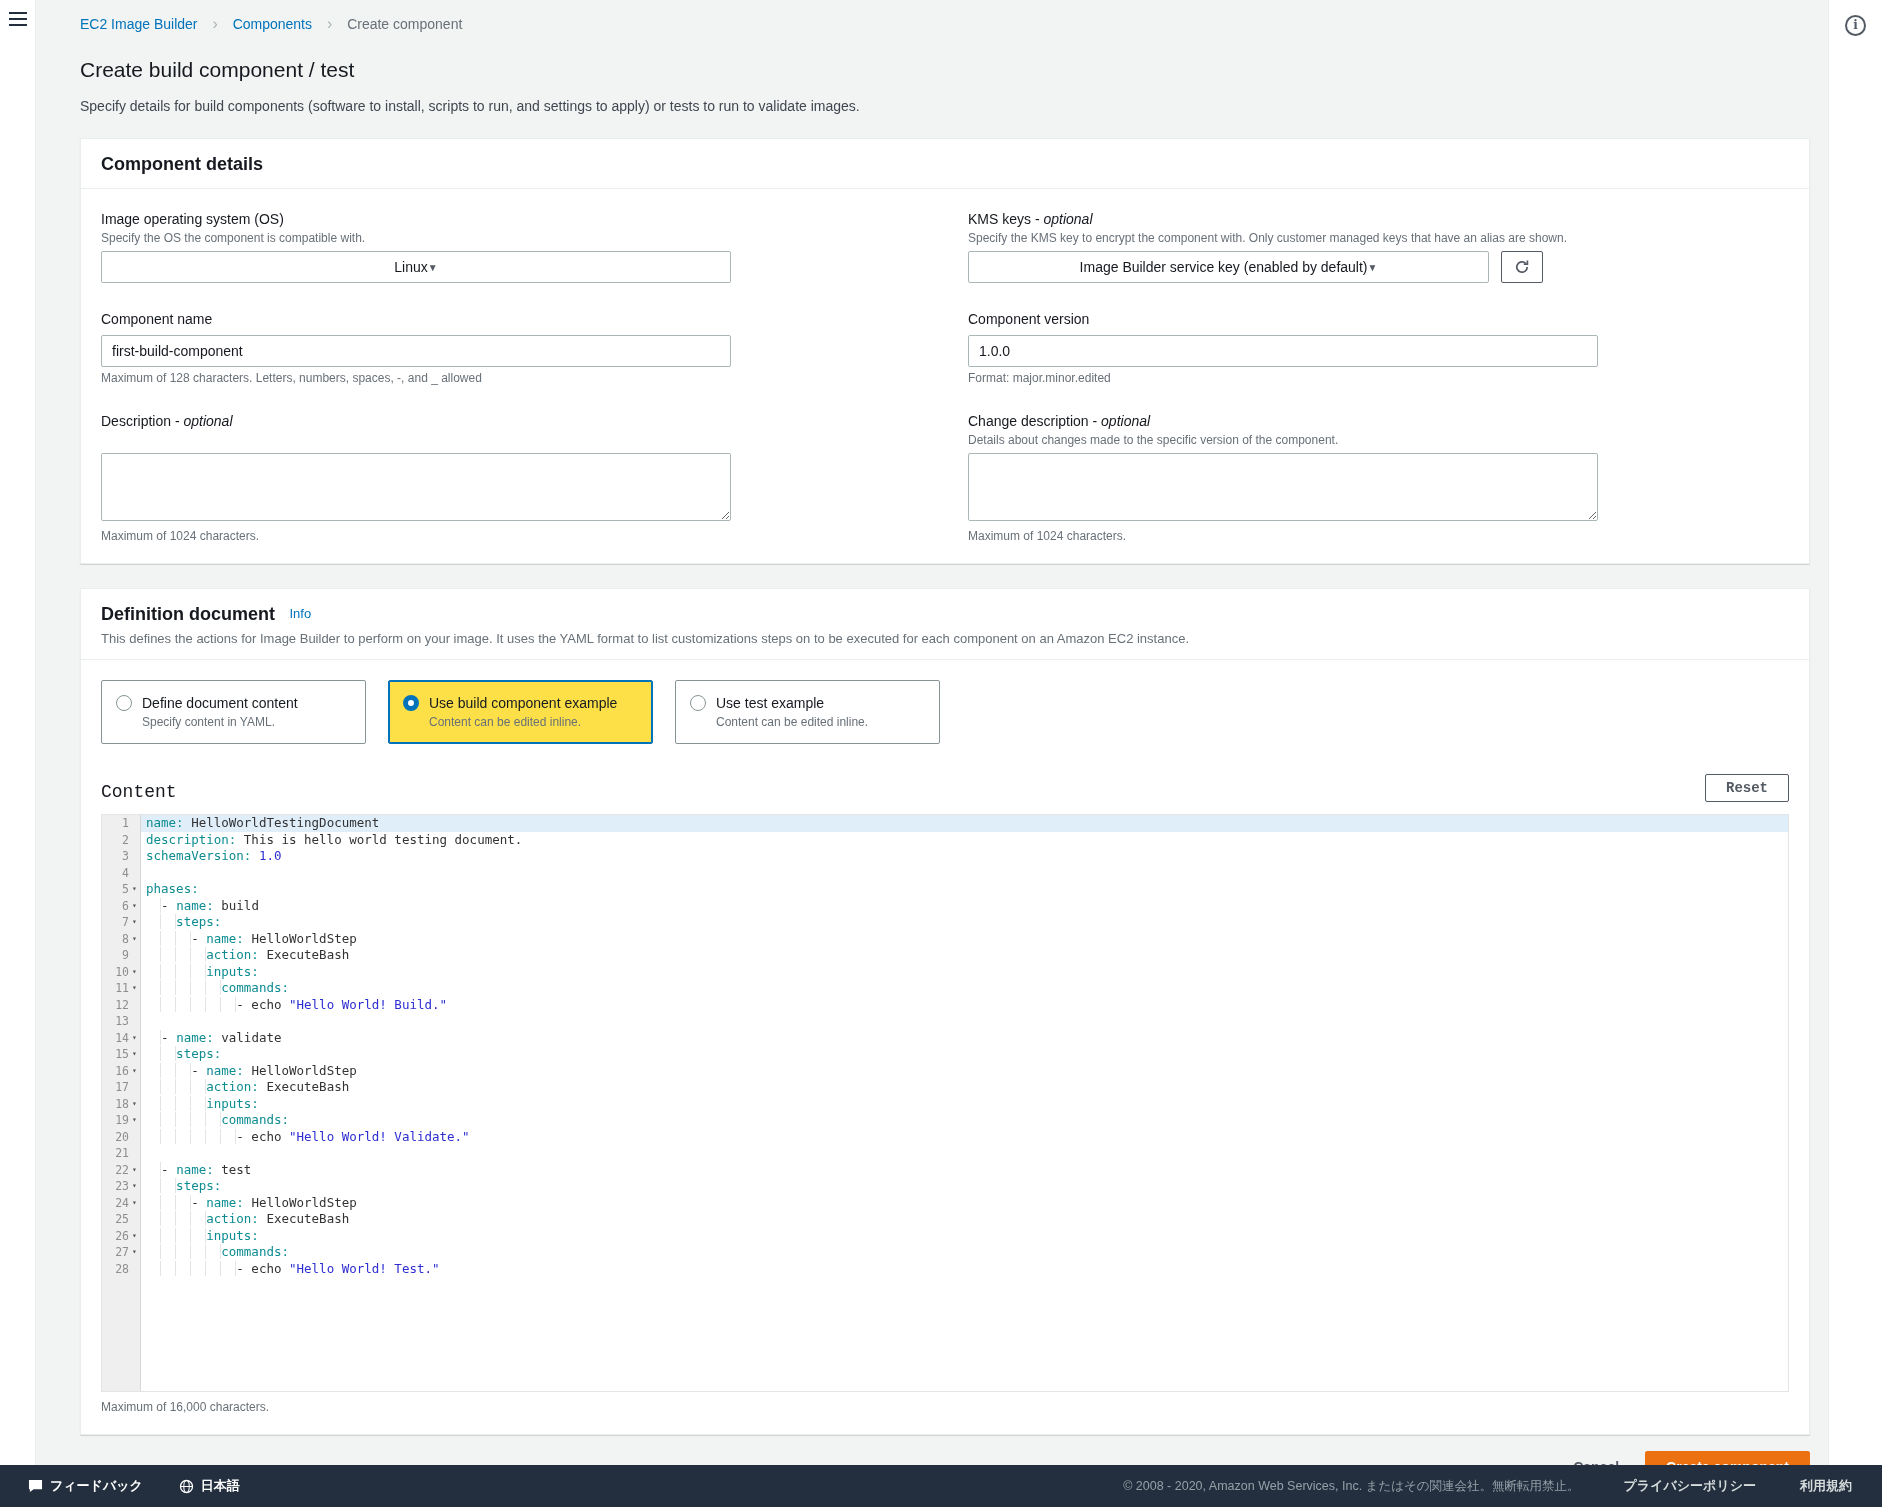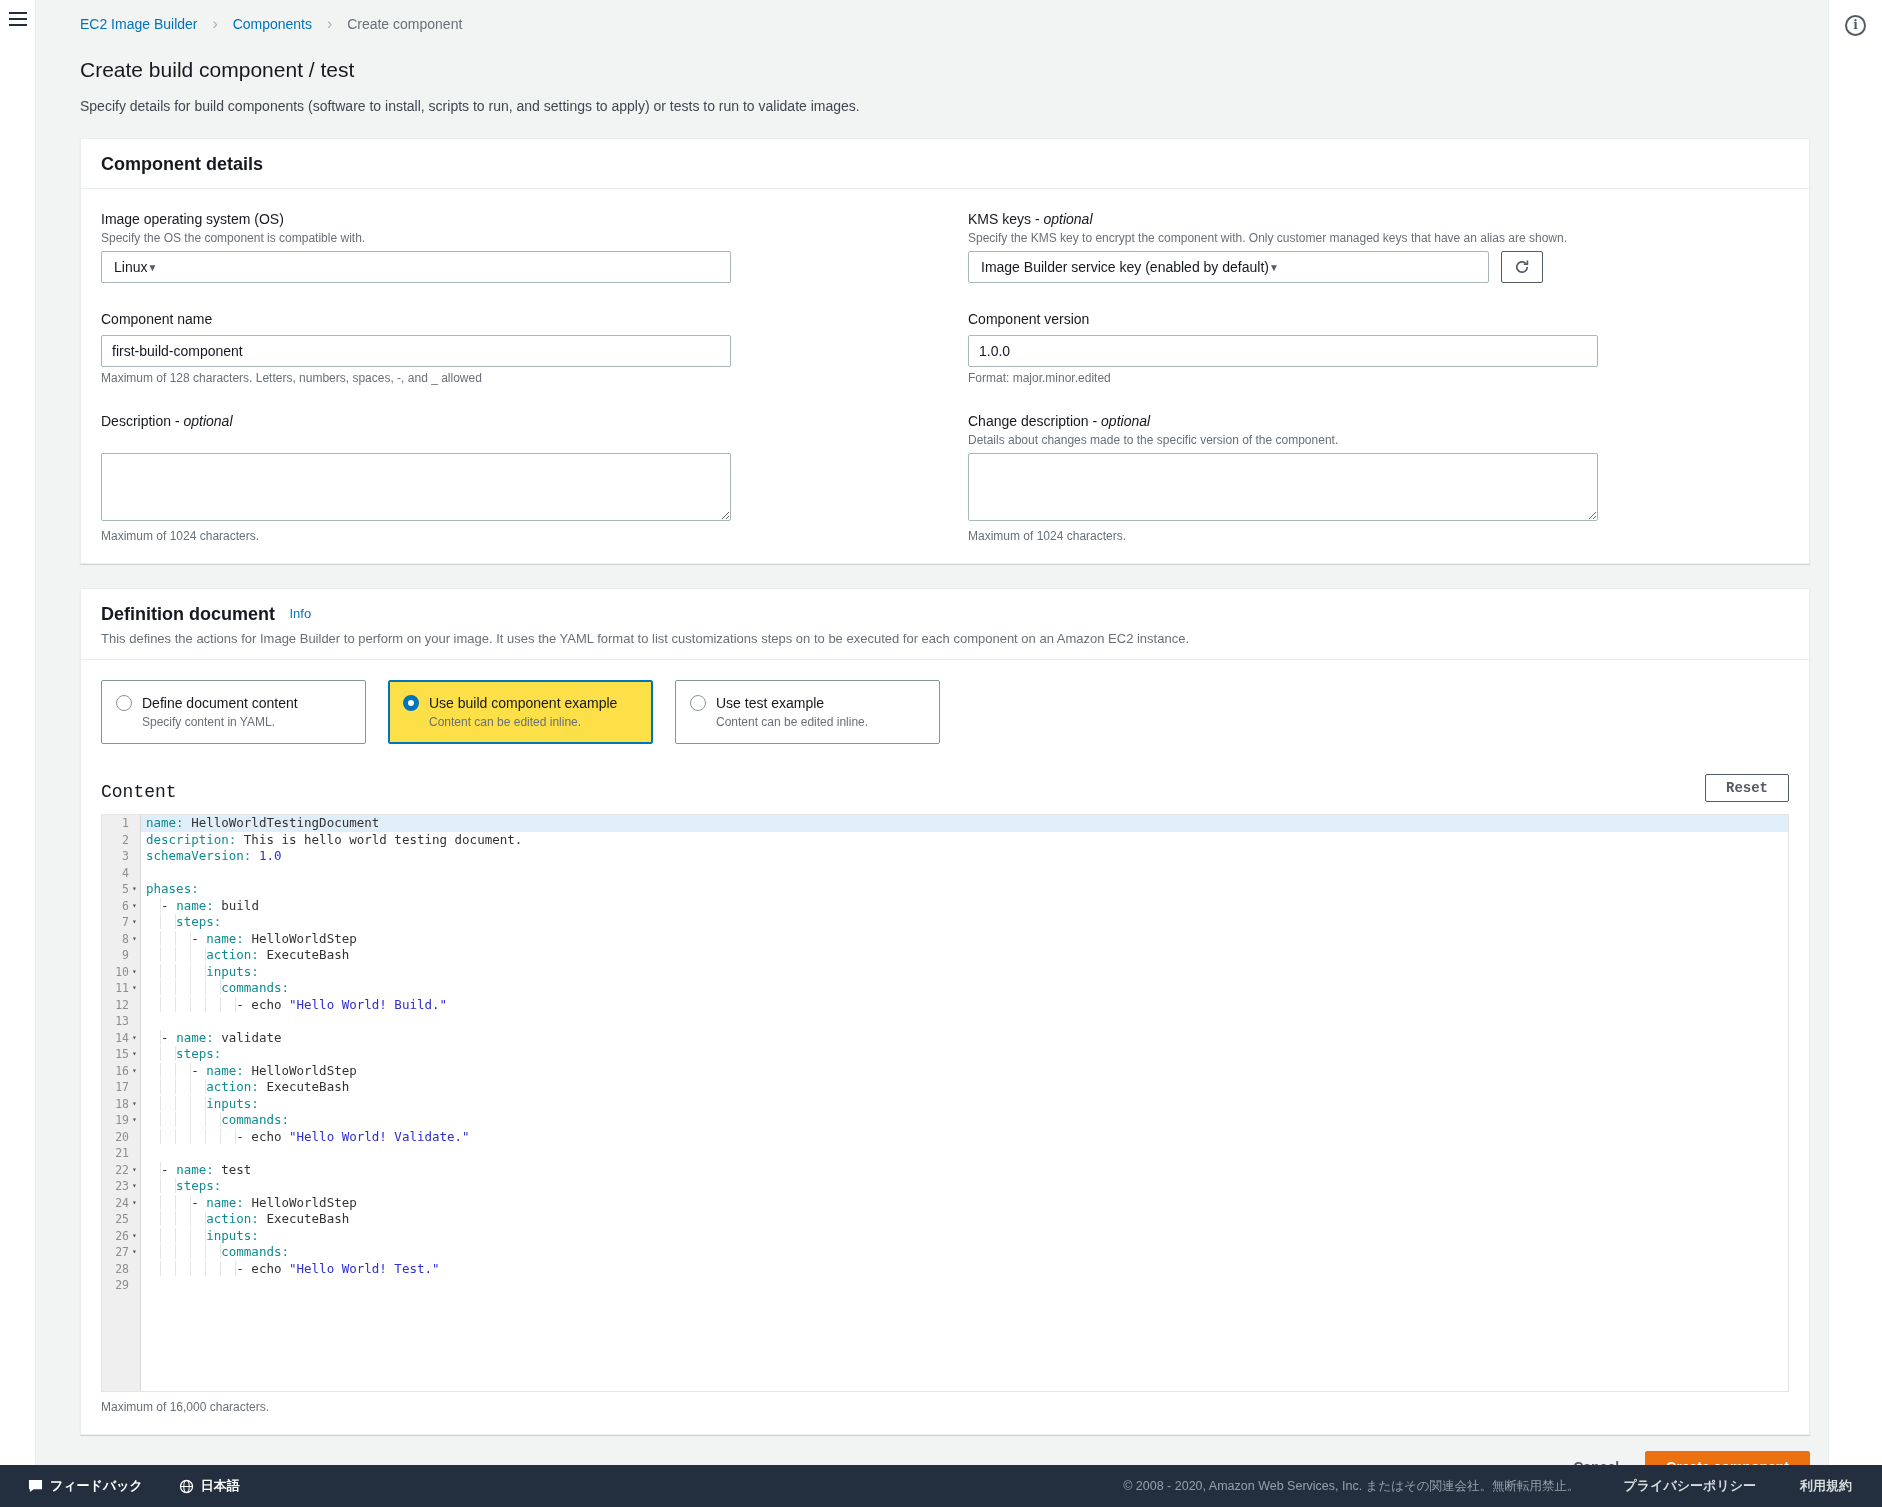--- a/index.html
+++ b/index.html
@@ -34,21 +34,21 @@
   .panel-body { padding:20px; }
 
   
   .cd-grid { display:grid; grid-template-columns:630px 630px; column-gap:237px; row-gap:26px; }
   .field-label { font-size:14px; line-height:20px; color:#16191f; }
   .field-label em { font-style:italic; }
   .field-sub { font-size:12px; color:#687078; margin-top:2px; }
   .spacer { height:16px; }
   .ctrl-row { margin-top:6px; display:flex; align-items:center; gap:12px; }
   .select { height:32px; border:1px solid #aab7b8; border-radius:2px; background:#fff;
-    display:flex; align-items:center; justify-content:flex-start; padding:0 12px; font-size:14px; cursor:pointer; }
+    display:flex; align-items:center; justify-content:center; padding:0 12px; font-size:14px; cursor:pointer; }
   .select .caret { color:#545b64; font-size:10px; }
   .sel-os { width:630px; }
   .sel-kms { width:521px; }
   .btn-icon { width:42px; height:32px; border:1px solid #545b64; border-radius:2px; background:#fff; display:flex; align-items:center; justify-content:center; cursor:pointer; }
   input.text { margin-top:6px; width:630px; height:32px; border:1px solid #aab7b8; border-radius:2px; padding:0 10px; font-size:14px; font-family:inherit; color:#16191f; }
   .in-version { width:628px; }
   textarea.ta { margin-top:6px; width:630px; height:68px; border:1px solid #aab7b8; border-radius:2px; padding:6px 10px; font-size:14px; font-family:inherit; resize:both; }
   .field-help { font-size:12px; color:#687078; margin-top:4px; }
 
   
@@ -414,27 +414,20 @@
               <span class="ed-fold">▾</span>
             </div>
             <div class="ed-code"><span class="ind">          </span><span class="tk-k">commands:</span></div>
           </div>
           <div class="ed-row">
             <div class="ed-gutter-cell">
               <span class="ed-num">28</span>
               <span class="ed-fold"></span>
             </div>
             <div class="ed-code"><span class="ind">            </span>- echo <span class="tk-s">"Hello World! Test."</span></div>
-          </div>
-          <div class="ed-row">
-            <div class="ed-gutter-cell">
-              <span class="ed-num">29</span>
-              <span class="ed-fold"></span>
-            </div>
-            <div class="ed-code"></div>
           </div>
         </div>
       <div class="editor-help">Maximum of 16,000 characters.</div>
 
     </div>
   </div>
 
   <div class="actions">
     <button class="btn-link">Cancel</button>
     <button class="btn-primary">Create component</button>

